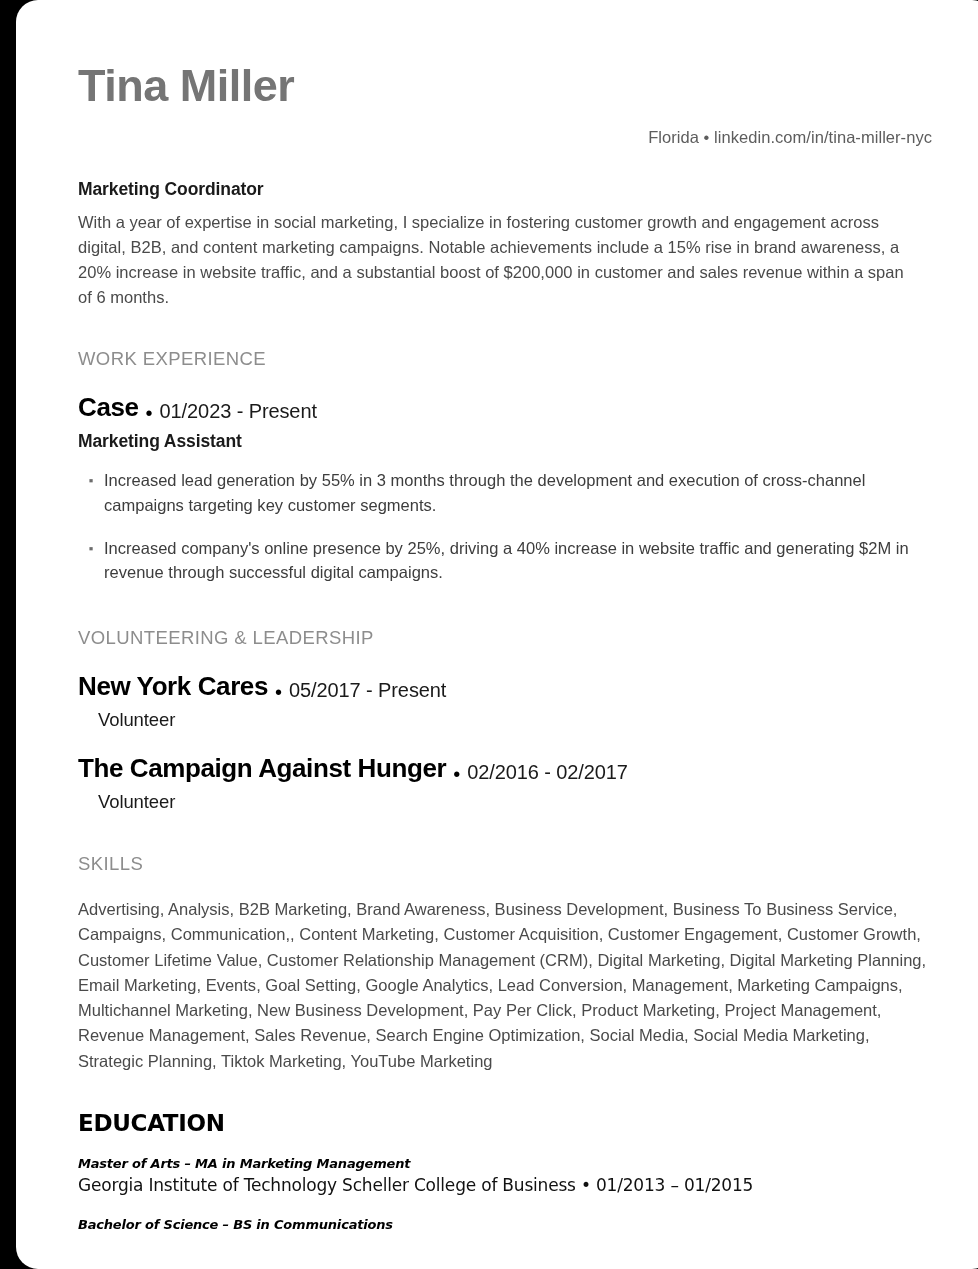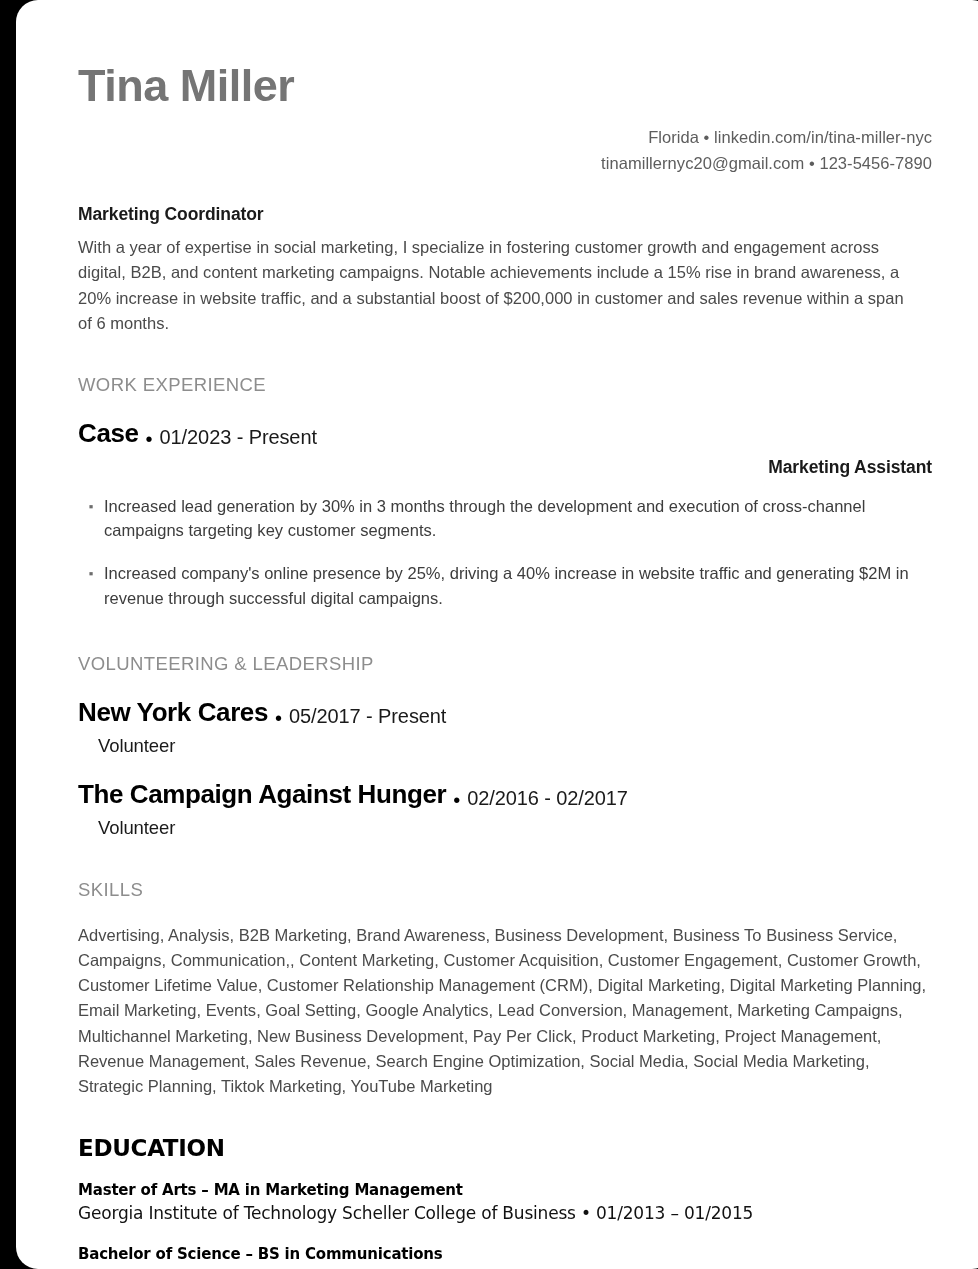--- a/index.html
+++ b/index.html
@@ -94,21 +94,20 @@
     font-size: 20px;
     color: #1a1a1a;
     letter-spacing: -0.1px;
   }
   .role {
     font-size: 17.5px;
     font-weight: bold;
     color: #1a1a1a;
     margin-top: 8px;
     letter-spacing: -0.1px;
-    text-align: right;
   }
   .role-plain {
     font-size: 18.5px;
     font-weight: normal;
     color: #1a1a1a;
     margin-top: 7px;
     letter-spacing: -0.1px;
     margin-left: 20px;
   }
 
@@ -152,60 +151,60 @@
   }
   .edu-heading {
     font-size: 23px;
     font-weight: bold;
     color: #000000;
     letter-spacing: -0.3px;
   }
   .edu-entry { margin-top: 20px; }
   .edu-entry + .edu-entry { margin-top: 22px; }
   .edu-degree {
-    font-size: 15px;
+    font-size: 13px;
     font-weight: bold;
     color: #000000;
     letter-spacing: -0.2px;
+    font-style: italic;
   }
   .edu-school {
     font-size: 17px;
     color: #111111;
     margin-top: 4px;
     letter-spacing: -0.2px;
   }
 </style>
 </head>
 <body>
 
 <div class="page">
 
   <div>
     <div class="name">Tina Miller</div>
     <div class="contact-line">Florida • linkedin.com/in/tina-miller-nyc</div>
-    <div class="contact-line">tinamillernyc20@gmail.com • 123-5456-7890</div>
   </div>
 
   <div class="headline">Marketing Coordinator</div>
   <div class="summary">With a year of expertise in social marketing, I specialize in fostering customer growth and engagement across digital, B2B, and content marketing campaigns. Notable achievements include a 15% rise in brand awareness, a 20% increase in website traffic, and a substantial boost of $200,000 in customer and sales revenue within a span of 6 months.</div>
 
   <div class="section-heading sec-work">WORK EXPERIENCE</div>
 
   <div class="entry">
     <div class="entry-head">
       <span class="org">Case</span>
       <span class="org-sep">•</span>
       <span class="dates">01/2023 - Present</span>
     </div>
     <div class="role">Marketing Assistant</div>
 
     <div class="bullets">
       <div class="bullet">
         <span class="bullet-dot">▪</span>
-        <span class="bullet-text">Increased lead generation by 30% in 3 months through the development and execution of cross-channel campaigns targeting key customer segments.</span>
+        <span class="bullet-text">Increased lead generation by 55% in 3 months through the development and execution of cross-channel campaigns targeting key customer segments.</span>
       </div>
       <div class="bullet">
         <span class="bullet-dot">▪</span>
         <span class="bullet-text">Increased company's online presence by 25%, driving a 40% increase in website traffic and generating $2M in revenue through successful digital campaigns.</span>
       </div>
     </div>
   </div>
 
   <div class="section-heading sec-vol">VOLUNTEERING &amp; LEADERSHIP</div>
 

